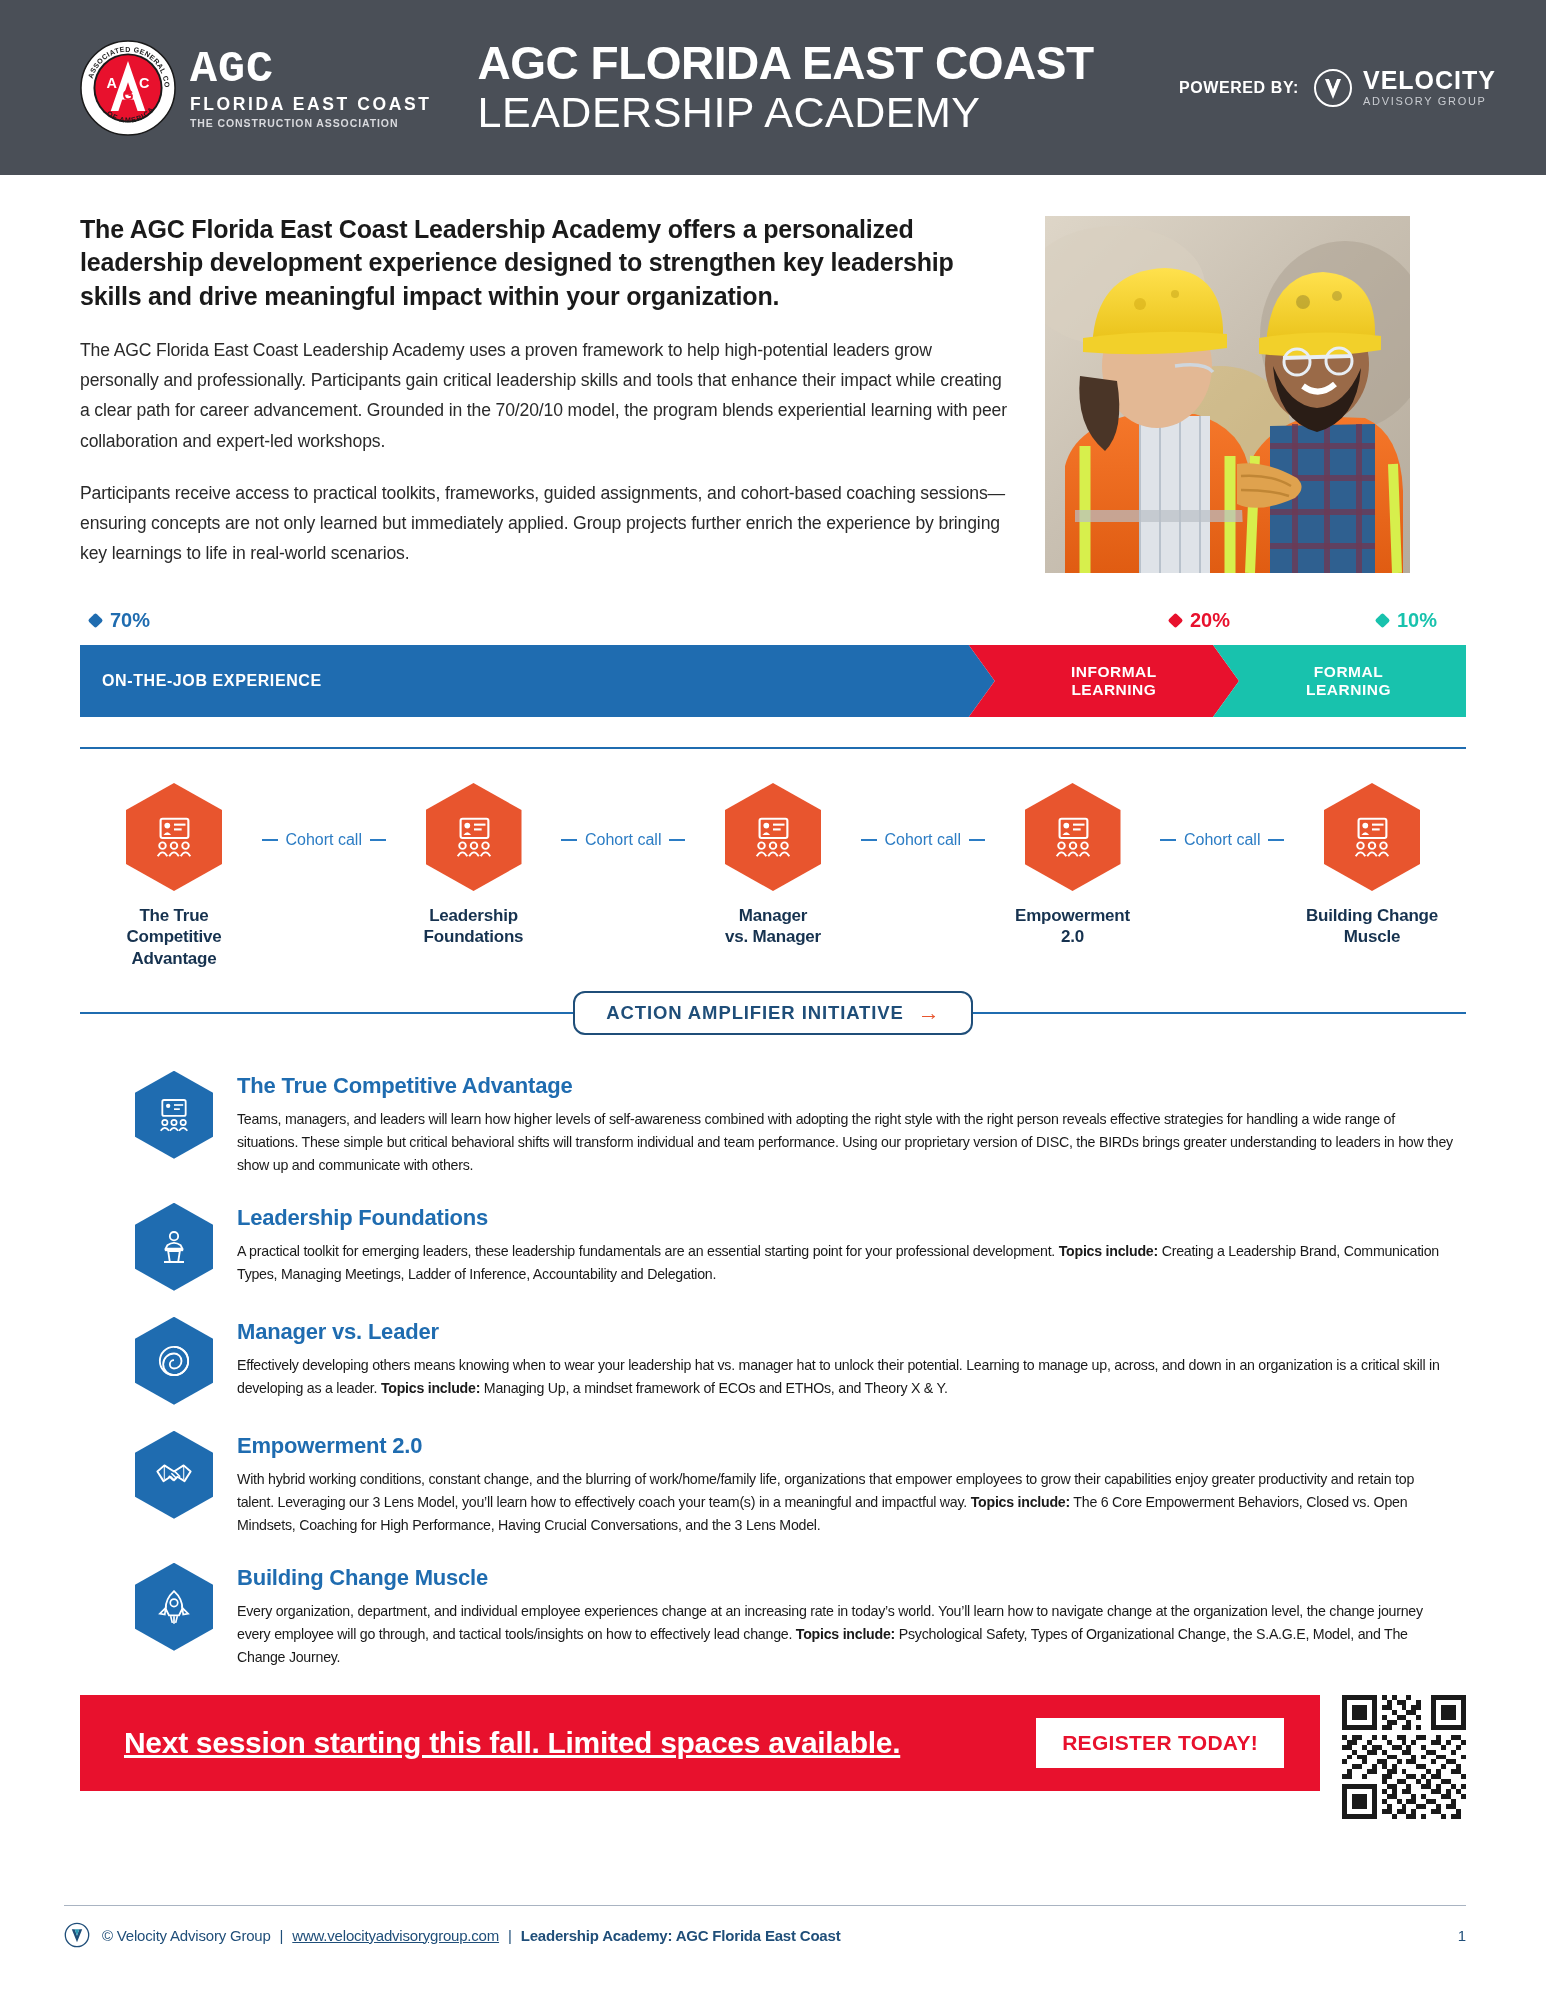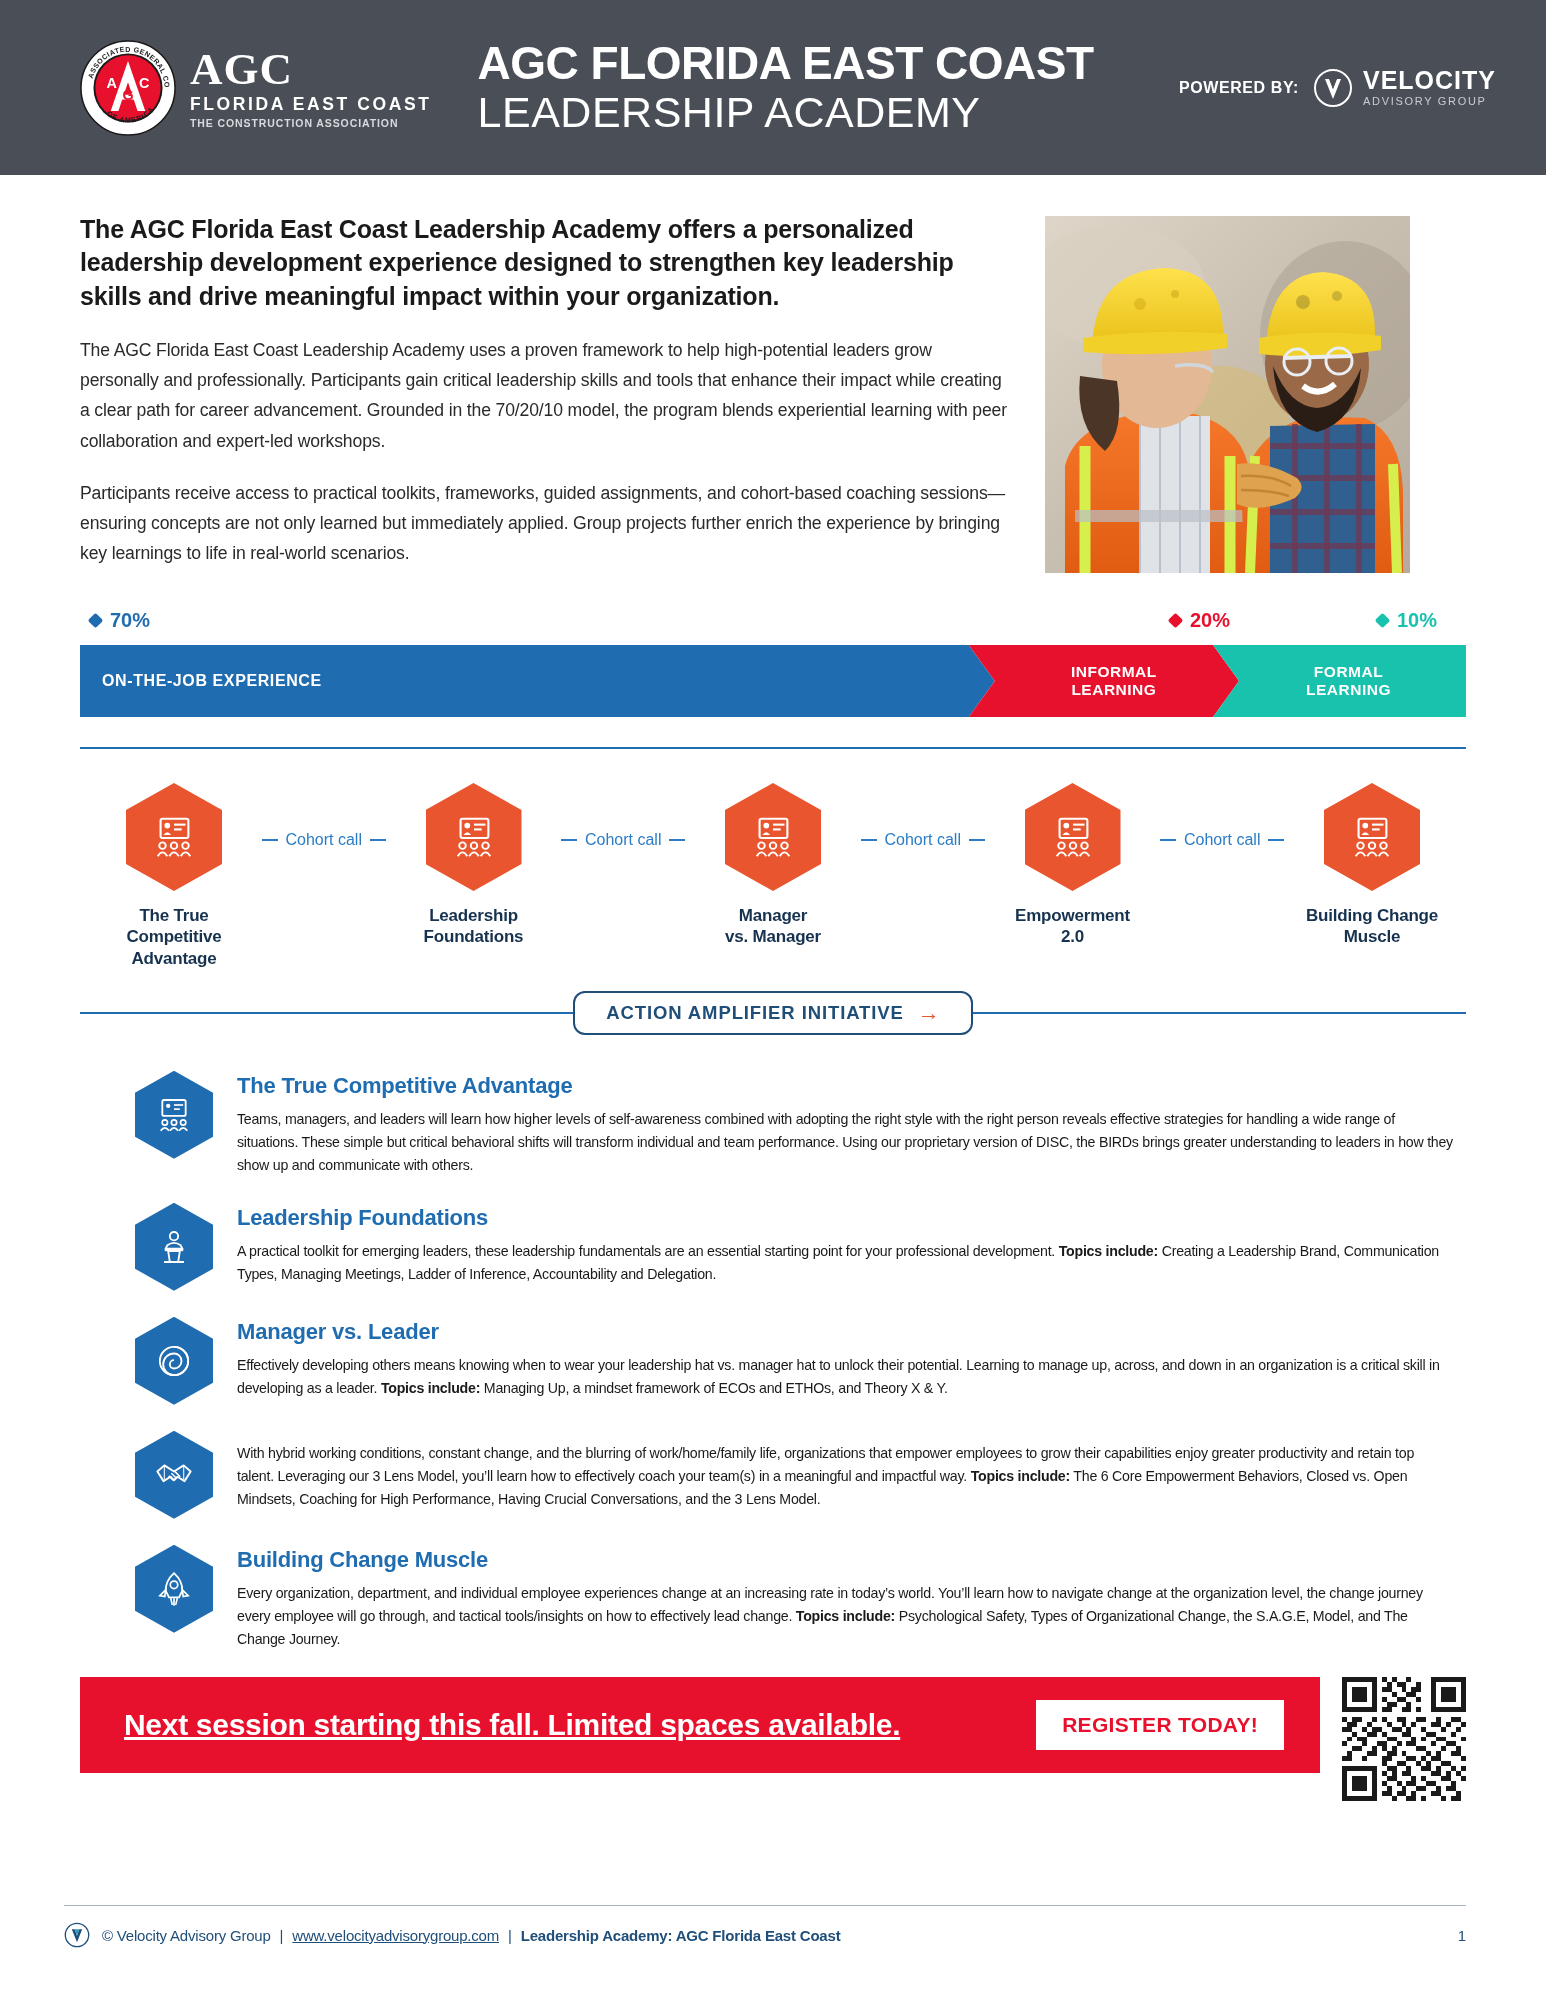--- a/index.html
+++ b/index.html
@@ -36,21 +36,21 @@
     height: 96px;
     position: relative;
     flex: 0 0 auto;
   }
   .agc-words { line-height: 1; }
   .agc-words .big {
     font-size: 45px;
     font-weight: bold;
     color: #ffffff;
     letter-spacing: 1px;
-    font-family: Liberation Serif, serif;
+    font-family: Liberation Mono, monospace;
   }
   .agc-words .mid {
     font-size: 17.5px;
     font-weight: bold;
     color: #ffffff;
     letter-spacing: 2.6px;
     margin-top: 4px;
   }
   .agc-words .small {
     font-size: 10.5px;
@@ -687,20 +687,21 @@
 
       <div class="module">
         <div class="mod-hex">
           <svg width="42" height="42" viewBox="0 0 48 48">
             <path d="M5 20 L13 13 L24 20 L35 13 L43 20 L36 31 L28 26 L24 30 L20 26 L12 31 Z" fill="none" stroke="#fff" stroke-width="2.2" stroke-linejoin="round"></path>
             <path d="M18 25 L23 30 M21 22 L27 28 M24 19 L31 26" stroke="#fff" stroke-width="1.8"></path>
             <path d="M13 13 L13 29 M35 13 L35 29" stroke="#fff" stroke-width="1.5" opacity="0.8"></path>
           </svg>
         </div>
         <div class="mod-body">
+          <div class="mod-title">Empowerment 2.0</div>
           <div class="mod-desc">With hybrid working conditions, constant change, and the blurring of work/home/family life, organizations that empower employees to grow their capabilities enjoy greater productivity and retain top talent. Leveraging our 3 Lens Model, you’ll learn how to effectively coach your team(s) in a meaningful and impactful way. <b>Topics include:</b> The 6 Core Empowerment Behaviors, Closed vs. Open Mindsets, Coaching for High Performance, Having Crucial Conversations, and the 3 Lens Model.</div>
         </div>
       </div>
 
       <div class="module">
         <div class="mod-hex">
           <svg width="40" height="40" viewBox="0 0 48 48">
             <path d="M24 5 Q34 14 34 26 L30 34 H18 L14 26 Q14 14 24 5 Z" fill="none" stroke="#fff" stroke-width="2.2"></path>
             <circle cx="24" cy="19" r="4.5" fill="none" stroke="#fff" stroke-width="2"></circle>
             <path d="M14 25 L7 32 L13 33 Z" fill="none" stroke="#fff" stroke-width="2"></path>

